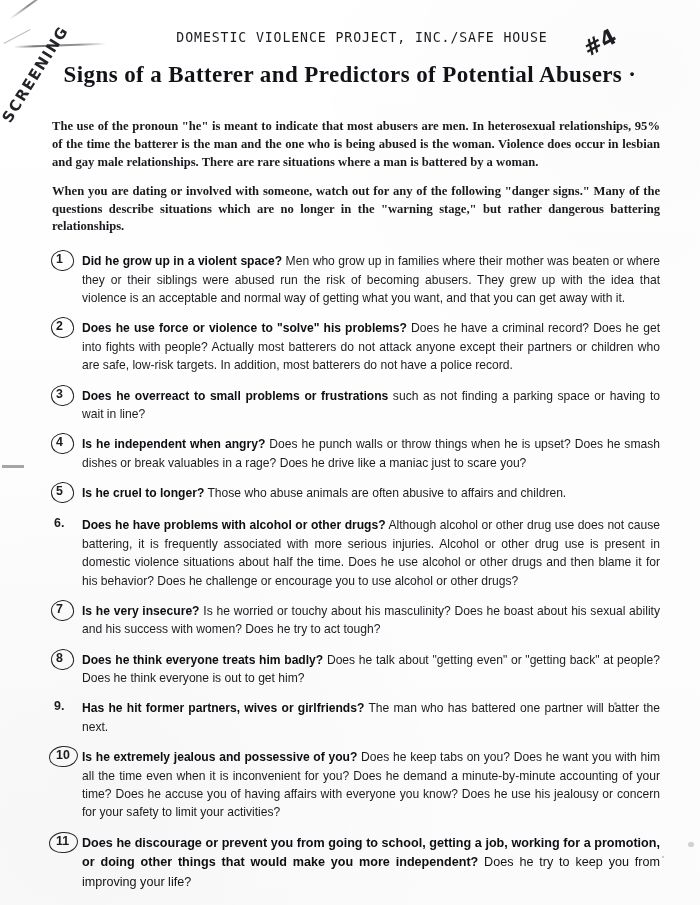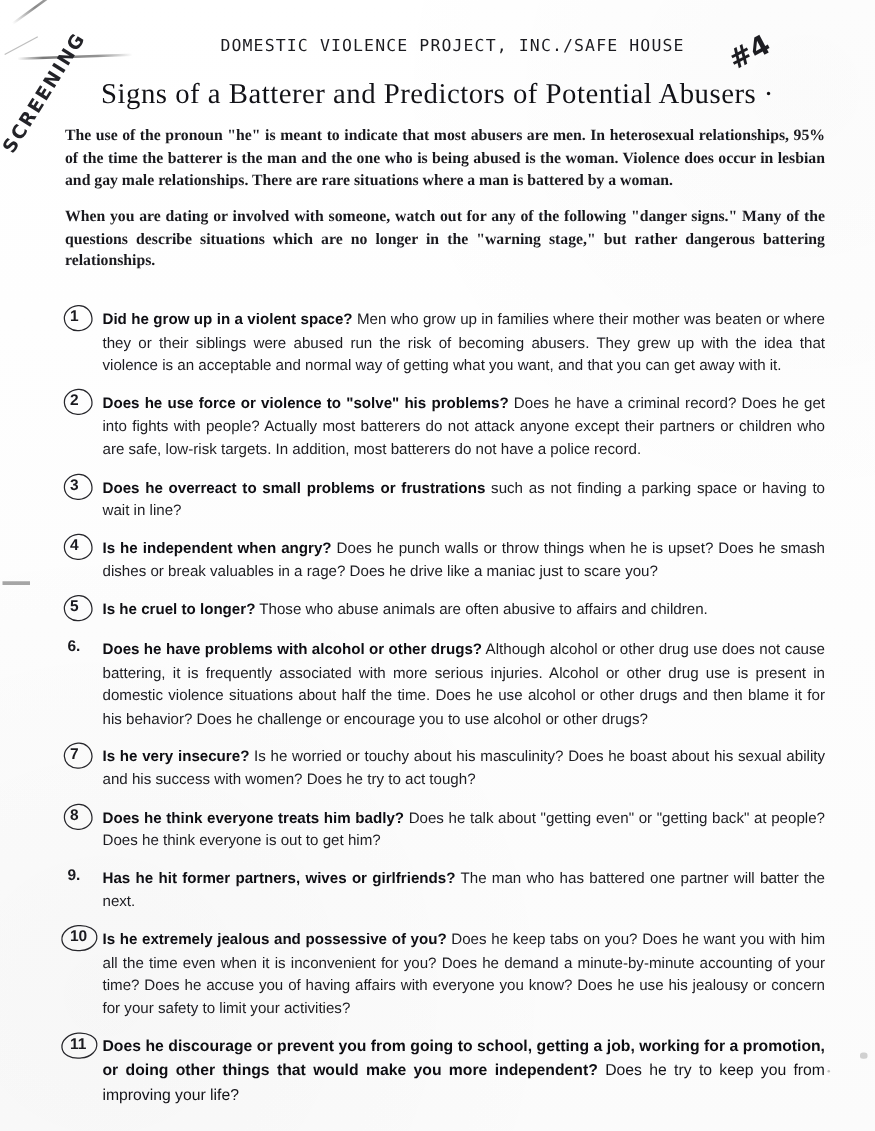--- a/index.html
+++ b/index.html
@@ -102,42 +102,42 @@
     white-space: nowrap;
   }
   #doc-title {
     position: absolute;
     top: 62px;
     left: 0;
     width: 700px;
     text-align: center;
     font-family: "Liberation Serif", serif;
     font-size: 23px;
-    font-weight: 400;
+    font-weight: 700;
     letter-spacing: 0.4px;
     color: #121217;
   }
 
   
   #content {
     position: absolute;
-    top: 100px;
+    top: 118px;
     left: 52px;
     width: 608px;
   }
   .intro-para {
     font-family: "Liberation Serif", serif;
     font-size: 12.6px;
     line-height: 1.42;
     text-align: justify;
     color: #1a1a1f;
     margin: 0 0 11px 0;
     font-weight: 600;
   }
-  #intro-para-2 { margin-bottom: 28px; }
+  #intro-para-2 { margin-bottom: 16px; }
 
   .item {
     position: relative;
     display: flex;
     align-items: flex-start;
     margin-bottom: 12px;
     padding-left: 0;
   }
   .item-marker {
     flex: 0 0 30px;

